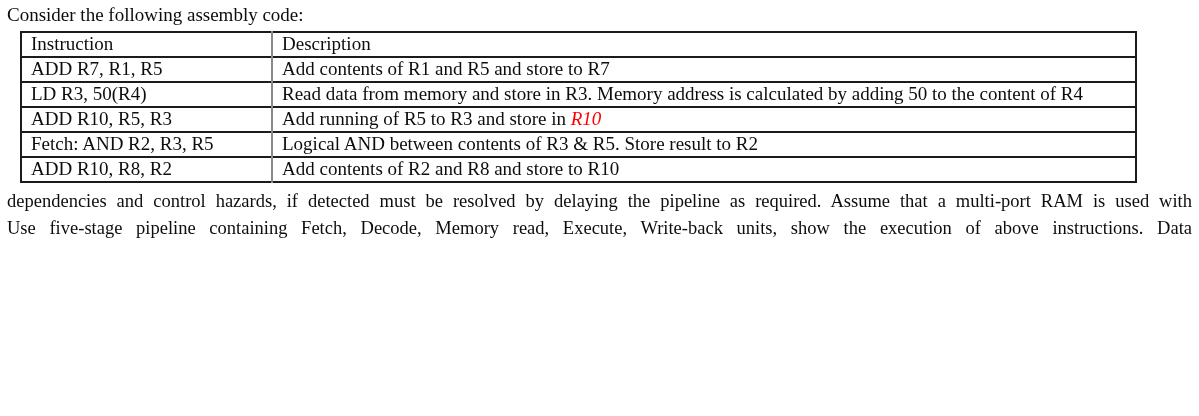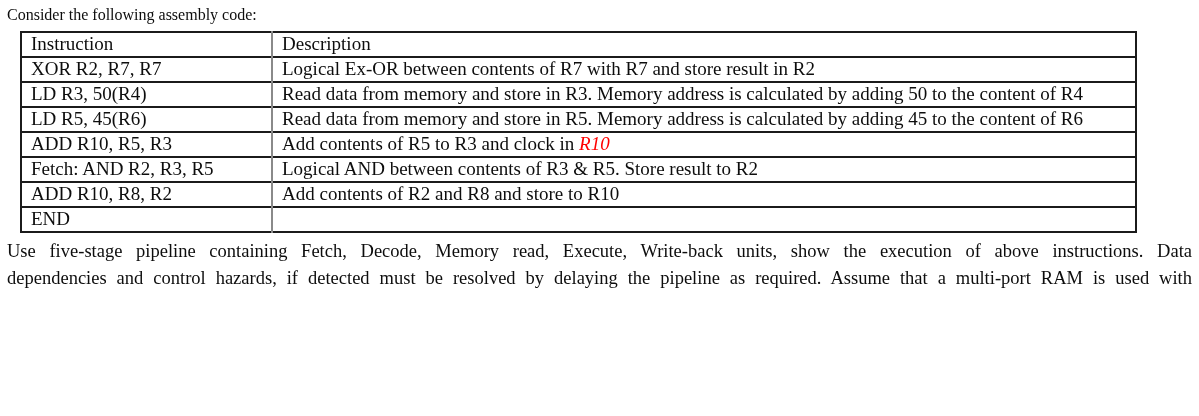--- a/index.html
+++ b/index.html
@@ -7,21 +7,21 @@
   body {
     width: 1199px;
     height: 416px;
     background: #ffffff;
     color: #0d0d0d;
     font-family: "Liberation Serif", "DejaVu Serif", serif;
     overflow: hidden;
   }
   .intro-line {
     padding: 2px 4px 0 7px;
-    font-size: 16px;
+    font-size: 19px;
     line-height: 26px;
     white-space: nowrap;
   }
   table.asm-table {
     margin: 3px 0 0 20px;
     width: 1117px;
     border-collapse: collapse;
     table-layout: fixed;
     border: 2px solid #1b1b1b;
   }
@@ -61,46 +61,38 @@
 
 <table class="asm-table">
   <thead>
     <tr>
       <th>Instruction</th>
       <th>Description</th>
     </tr>
   </thead>
   <tbody>
       <tr>
-        <td>XOR R2, R7, R7</td>
-        <td><span>Logical Ex-OR between contents of R7 with R7 and store result in R2</span></td>
+        <td>ADD R7, R1, R5</td>
+        <td><span>Add contents of R1 and R5 and store to R7</span></td>
       </tr>
       <tr>
         <td>LD R3, 50(R4)</td>
         <td><span>Read data from memory and store in R3. Memory address is calculated by adding 50 to the content of R4</span></td>
       </tr>
       <tr>
-        <td>LD R5, 45(R6)</td>
-        <td><span>Read data from memory and store in R5. Memory address is calculated by adding 45 to the content of R6</span></td>
-      </tr>
-      <tr>
         <td>ADD R10, R5, R3</td>
-        <td><span>Add contents of R5 to R3 and clock in </span><span style="color: rgb(255, 0, 0); font-style: italic;">R10</span></td>
+        <td><span>Add running of R5 to R3 and store in </span><span style="color: rgb(255, 0, 0); font-style: italic;">R10</span></td>
       </tr>
       <tr>
         <td>Fetch: AND R2, R3, R5</td>
         <td><span>Logical AND between contents of R3 &amp; R5. Store result to R2</span></td>
       </tr>
       <tr>
         <td>ADD R10, R8, R2</td>
         <td><span>Add contents of R2 and R8 and store to R10</span></td>
       </tr>
-      <tr>
-        <td>END</td>
-        <td></td>
-      </tr>
     </tbody>
 </table>
 
 <div class="footer-para">
+  <div class="para-line justify-full">dependencies and control hazards, if detected must be resolved by delaying the pipeline as required. Assume that a multi-port RAM is used with</div>
   <div class="para-line justify-full">Use five-stage pipeline containing Fetch, Decode, Memory read, Execute, Write-back units, show the execution of above instructions. Data</div>
-  <div class="para-line justify-full">dependencies and control hazards, if detected must be resolved by delaying the pipeline as required. Assume that a multi-port RAM is used with</div>
 </div>
 
 </body></html>

